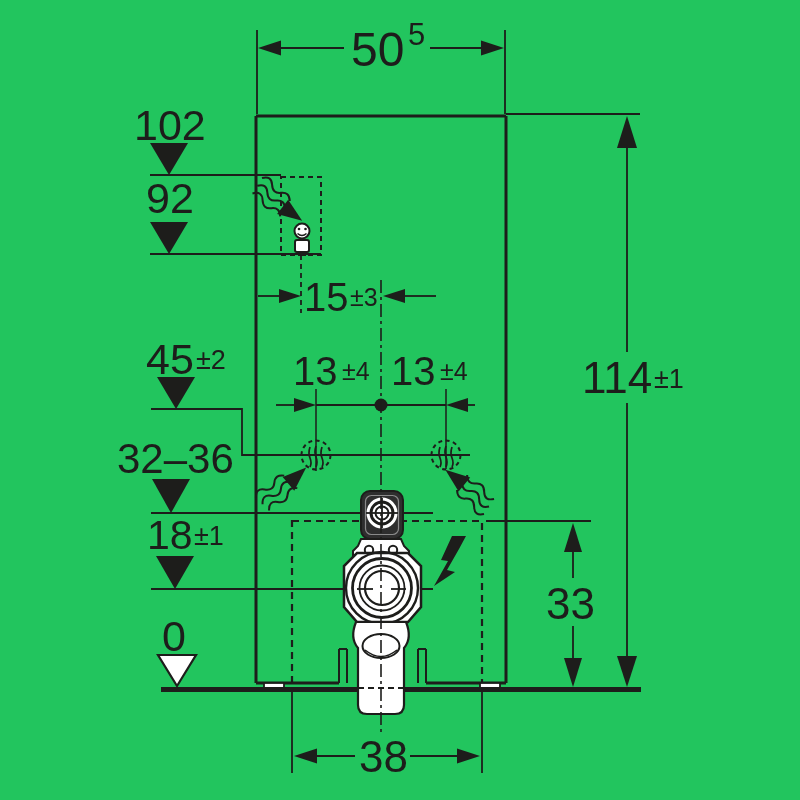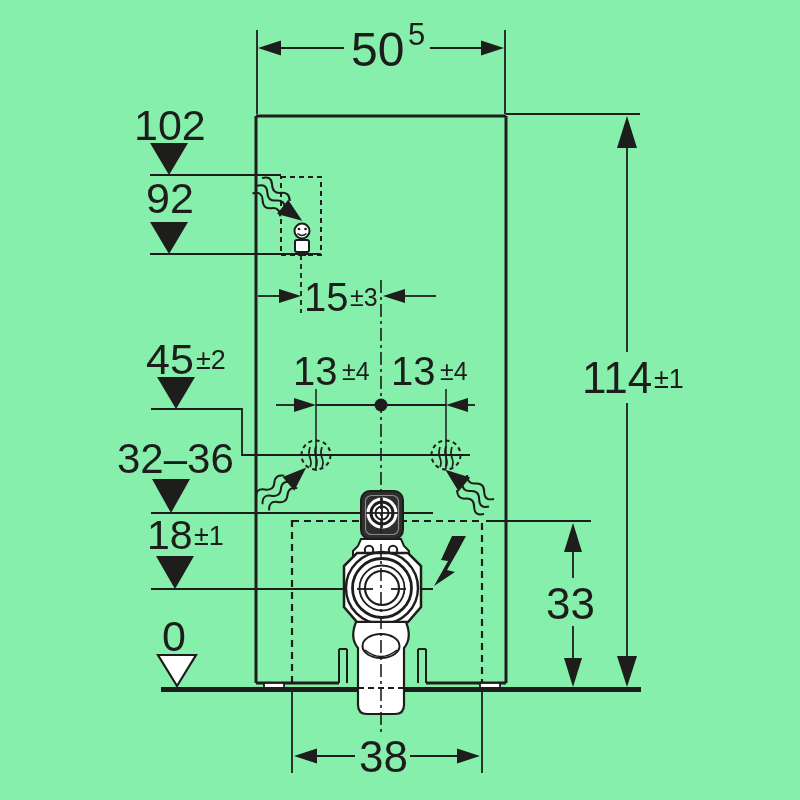--- a/index.html
+++ b/index.html
@@ -1,16 +1,16 @@
 <!DOCTYPE html>
 <html><head>
 <meta charset="utf-8">
 <style>
   html,body{margin:0;padding:0;background:#ffffff;}
-  .stage{position:relative;width:800px;height:800px;background:#86efac;overflow:hidden;}
+  .stage{position:relative;width:800px;height:800px;background:#22c55e;overflow:hidden;}
   svg{display:block;}
   text{font-family:"Liberation Sans","DejaVu Sans",sans-serif;fill:#1d1d1b;}
   .ln{stroke:#1d1d1b;fill:none;}
   .fillb{fill:#1d1d1b;stroke:none;}
   .wfill{fill:#ffffff;}
 </style>
 </head>
 <body>
 
 <div class="stage">

